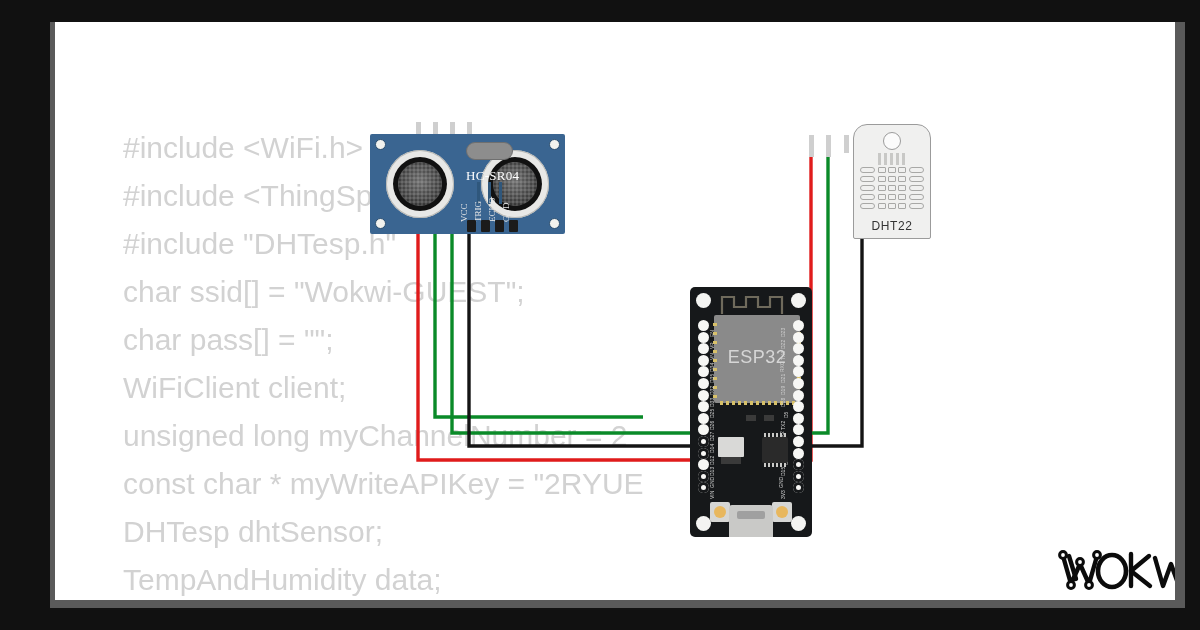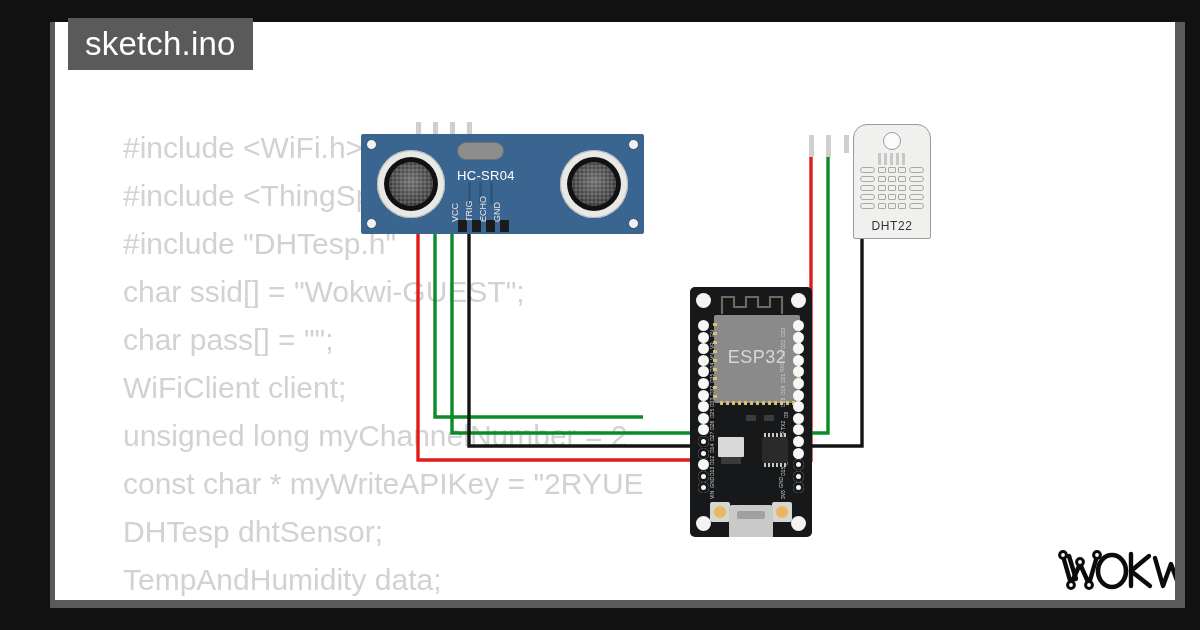--- a/index.html
+++ b/index.html
@@ -45,21 +45,21 @@
     white-space:pre;
     z-index:1;
     user-select:none;
   }
   .code div { height:48px; }
 
   
   .part { position:absolute; z-index:20; }
 
   
-  #hcsr04 { left:306px; top:112px; width:283px; height:100px; }
+  #hcsr04 { left:315px; top:112px; width:195px; height:100px;font-family:Liberation Serif, serif; }
   .sr-board {
     position:absolute; inset:0;
     background:#3a6591;
     border-radius:2px;
   }
   .sr-hole {
     position:absolute; width:11px; height:11px; border-radius:50%;
     background:#f2f2ee; border:1px solid #2c4f70;
   }
   .sr-trans {
@@ -503,15 +503,14 @@
           <circle cx="23" cy="16" r="3.4"></circle>
           <circle cx="32" cy="39" r="3.4"></circle>
           <circle cx="40" cy="9" r="3.4"></circle>
           <circle cx="140" cy="11" r="3.6"></circle>
         </g>
       </svg>
     </div>
 
   </div>
 
-  <div class="file-tab">sketch.ino</div>
 
 </div>
 
 </body></html>

